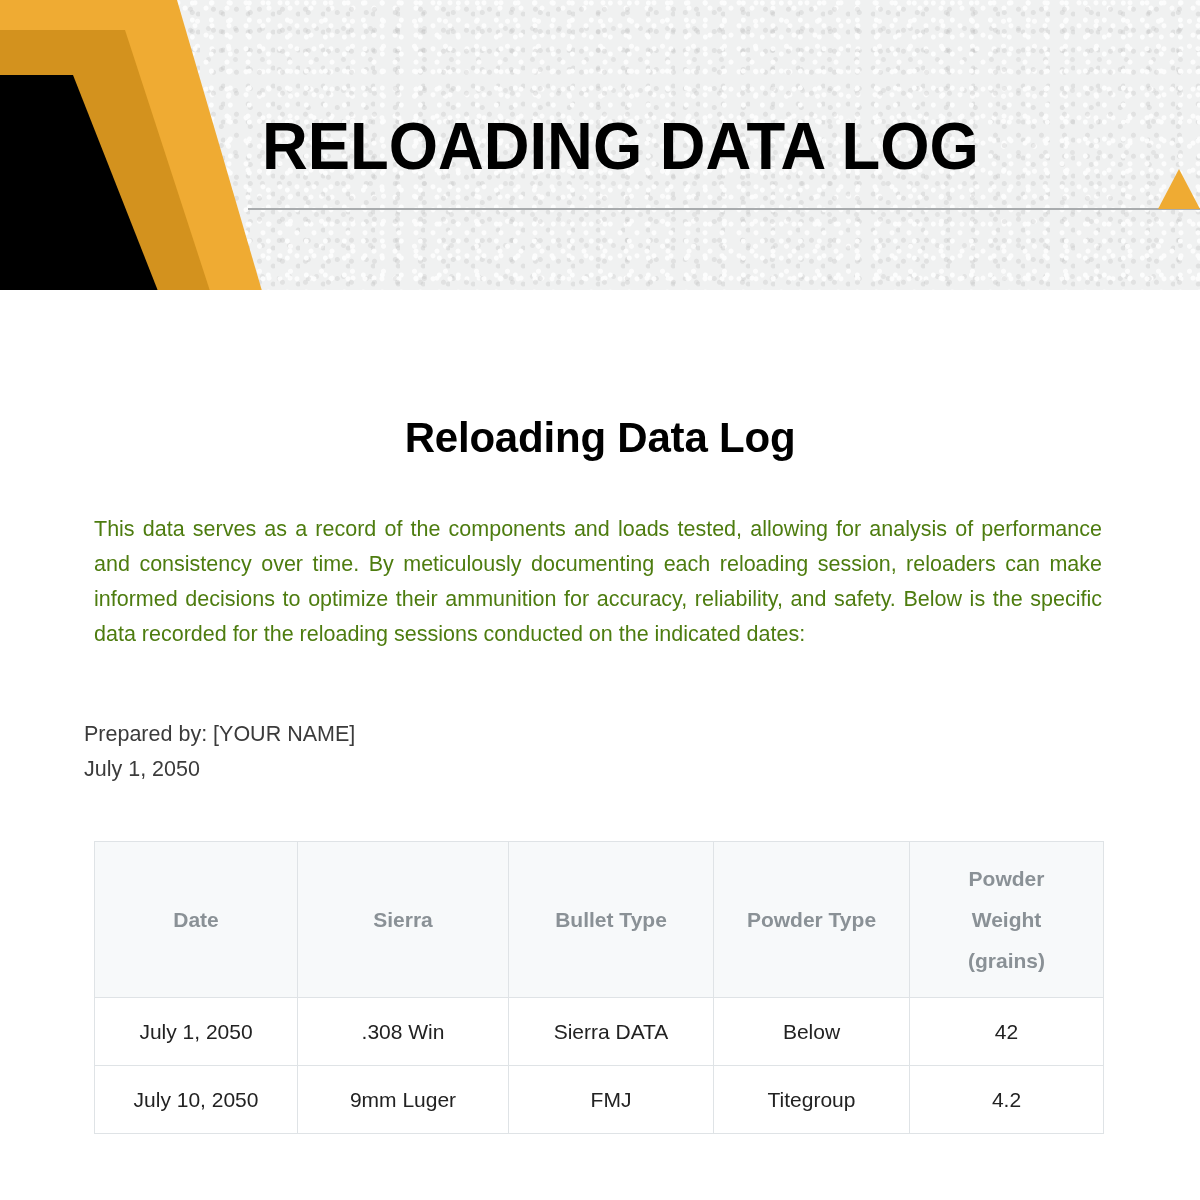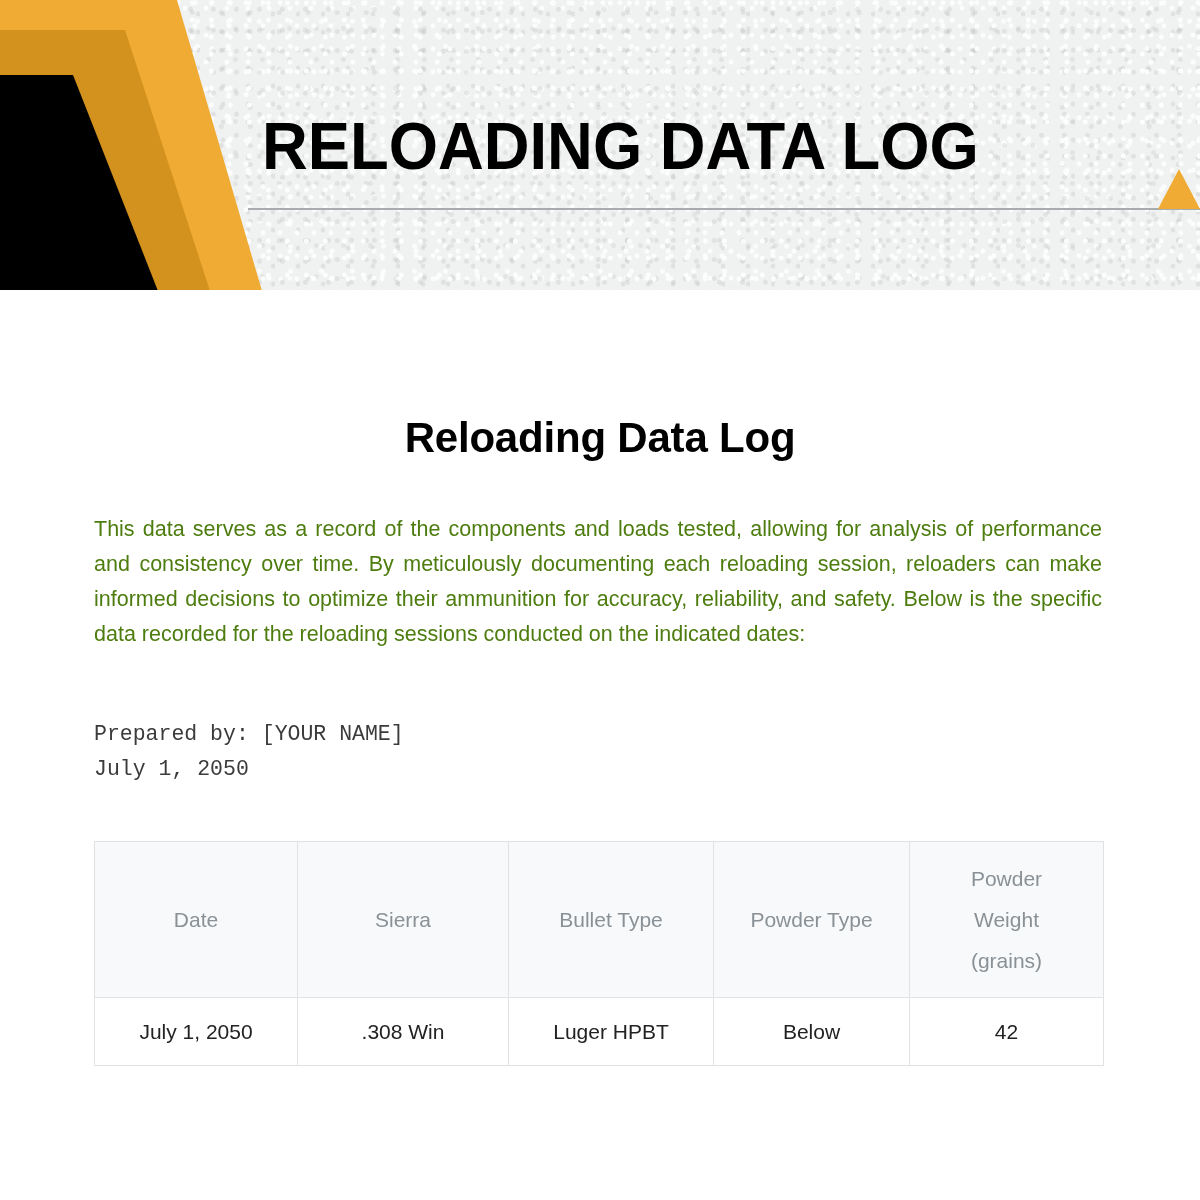--- a/index.html
+++ b/index.html
@@ -110,26 +110,25 @@
     top: 200px;
     width: 1008px;
     text-align: justify;
     font-size: 21.5px;
     line-height: 35px;
     color: #4d7c0f;
   }
 
   .prepared-block {
     position: absolute;
-    left: 94px;
+    left: 84px;
     top: 427px;
     font-size: 21.5px;
     line-height: 35px;
     color: #3b3b3b;
-    font-family: Liberation Mono, monospace;
   }
   .prepared-block div { white-space: nowrap; }
 
   
   .data-table-wrap {
     position: absolute;
     left: 94px;
     top: 551px;
     width: 1009px;
   }
@@ -141,21 +140,21 @@
   table.data-table th,
   table.data-table td {
     border: 1px solid #dfe3e6;
     text-align: center;
     vertical-align: middle;
   }
   table.data-table thead th {
     background: #f7f9fa;
     color: #8a9196;
     font-size: 21px;
-    font-weight: normal;
+    font-weight: bold;
     height: 155px;
     padding: 0 6px;
     line-height: 41px;
   }
   table.data-table tbody td {
     background: #ffffff;
     color: #222222;
     font-size: 21px;
     font-weight: normal;
     height: 67px;
@@ -221,21 +220,28 @@
             <span>Powder</span><br>
             <span>Weight</span><br>
             <span>(grains)</span>
           </th>
         </tr>
       </thead>
       <tbody>
         <tr>
           <td>July 1, 2050</td>
           <td>.308 Win</td>
-          <td>Luger HPBT</td>
+          <td>Sierra DATA</td>
           <td>Below</td>
           <td>42</td>
+        </tr>
+        <tr>
+          <td>July 10, 2050</td>
+          <td>9mm Luger</td>
+          <td>FMJ</td>
+          <td>Titegroup</td>
+          <td>4.2</td>
         </tr>
       </tbody>
     </table>
   </div>
 
 </div>
 
 </body></html>

